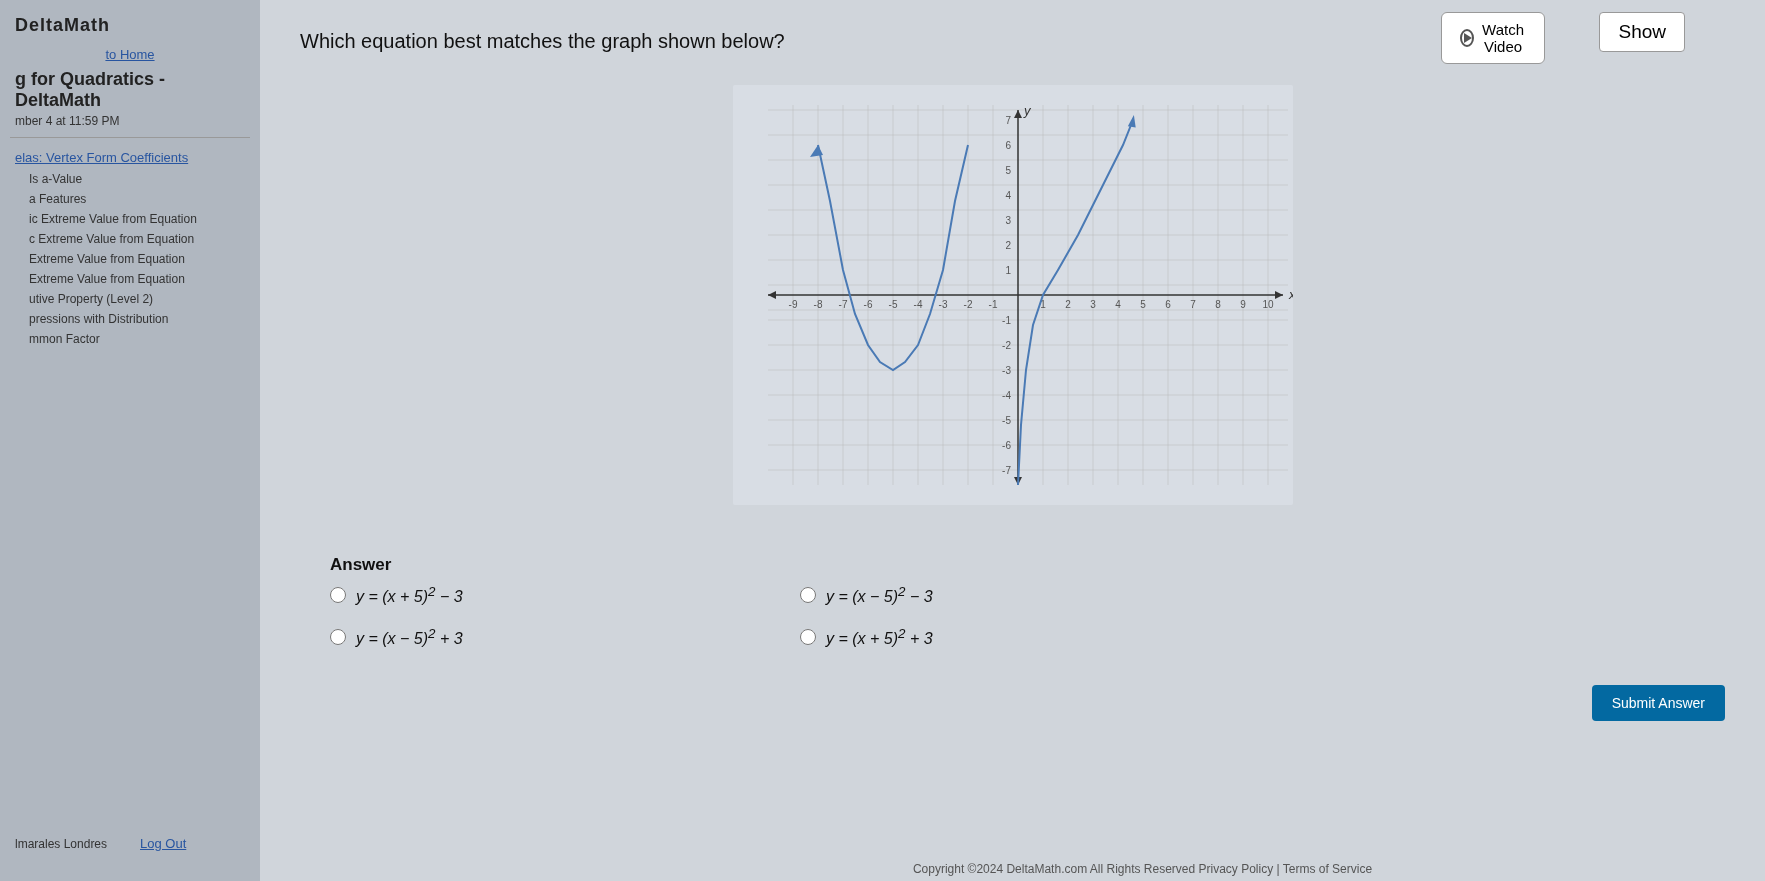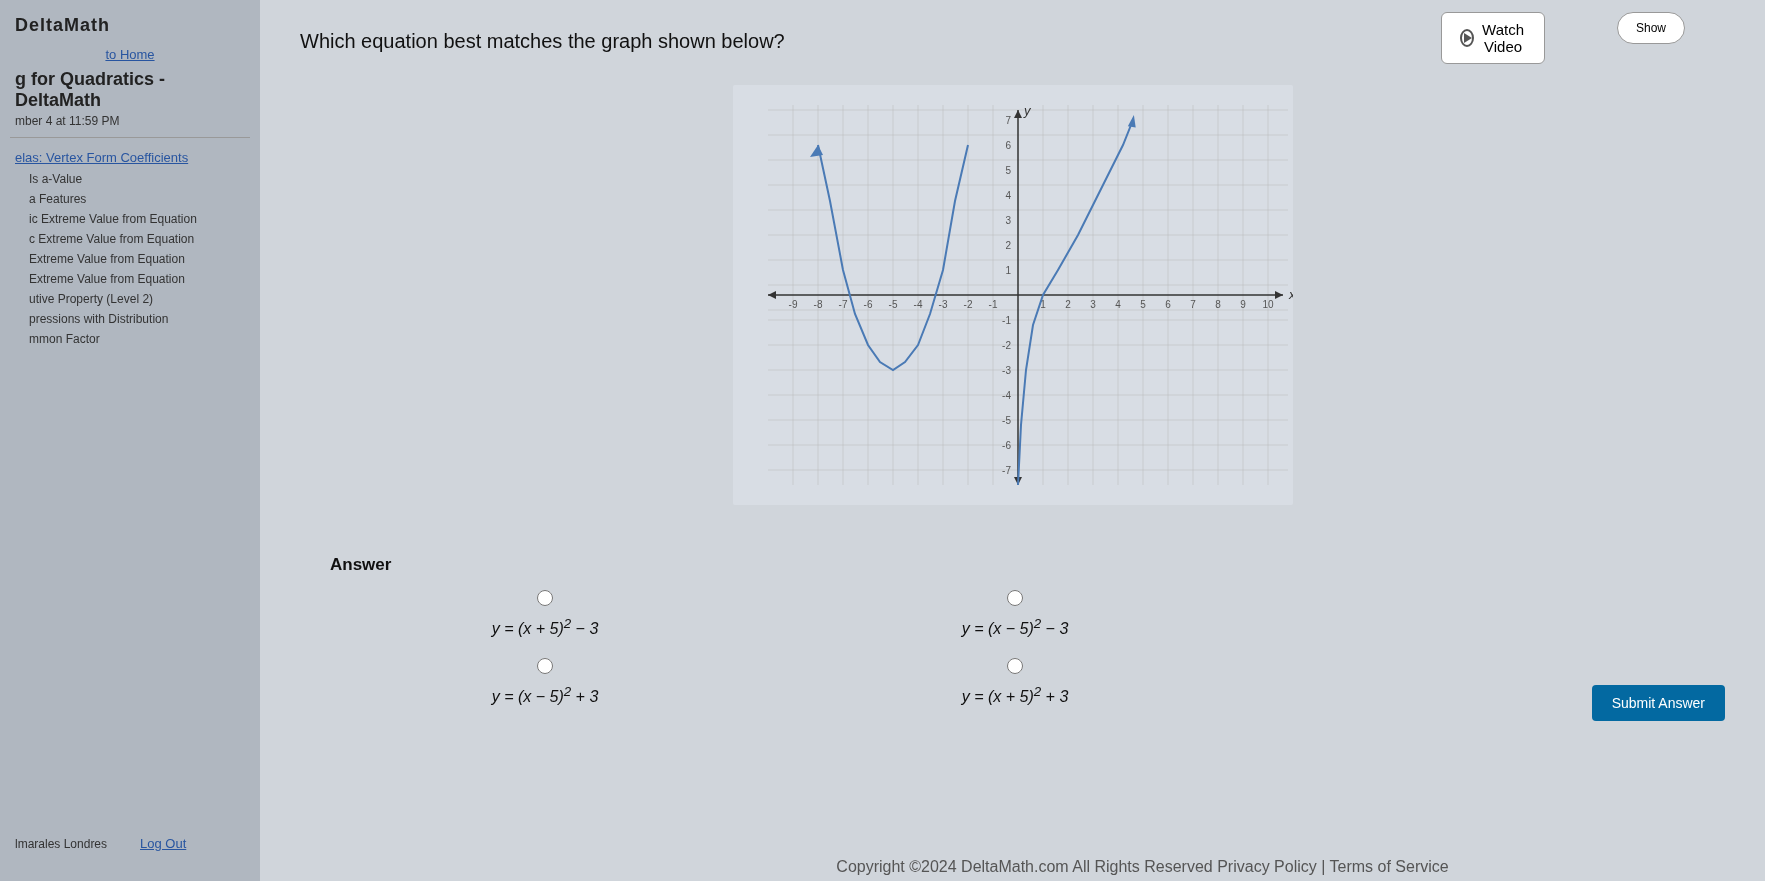--- a/index.html
+++ b/index.html
@@ -49,23 +49,23 @@
       width: 0;
       height: 0;
       border-top: 5px solid transparent;
       border-bottom: 5px solid transparent;
       border-left: 8px solid #555;
       margin-left: 2px;
     }
     .show-btn {
       background: white;
       border: 1.5px solid #999;
-      border-radius: 16px;
+      border-radius: 4px;
       padding: 8px 18px;
-      font-size: 12px;
+      font-size: 19px;
       cursor: pointer;
       position: absolute;
       top: 12px;
       right: 80px;
     }
 
     
     .sidebar {
       position: absolute;
       left: 0;
@@ -164,37 +164,36 @@
     }
 
     
     .answer-section {
       padding: 20px 30px;
     }
     .answer-label {
       font-size: 17px;
       font-weight: bold;
       color: #111;
-      margin-bottom: 15px;
+      margin-bottom: 9px;
     }
     .answer-options {
       display: grid;
       grid-template-columns: 1fr 1fr;
       row-gap: 20px;
       column-gap: 40px;
       max-width: 900px;
     }
     .answer-option {
       display: flex;
       align-items: center;
       gap: 10px;
       font-size: 16px;
       color: #111;
       cursor: pointer;
-      flex-direction: column;
     }
     .answer-option input[type="radio"] {
       width: 16px;
       height: 16px;
       cursor: pointer;
     }
     .math-text {
       font-style: italic;
       font-size: 16px;
     }
@@ -213,21 +212,21 @@
       cursor: pointer;
     }
 
     
     .footer {
       position: absolute;
       bottom: 5px;
       left: 260px;
       right: 0;
       text-align: center;
-      font-size: 16px;
+      font-size: 12px;
       color: #555;
     }
 
     
     .bokeh {
       position: absolute;
       border-radius: 50%;
       background: rgba(255,255,255,0.35);
       pointer-events: none;
     }

